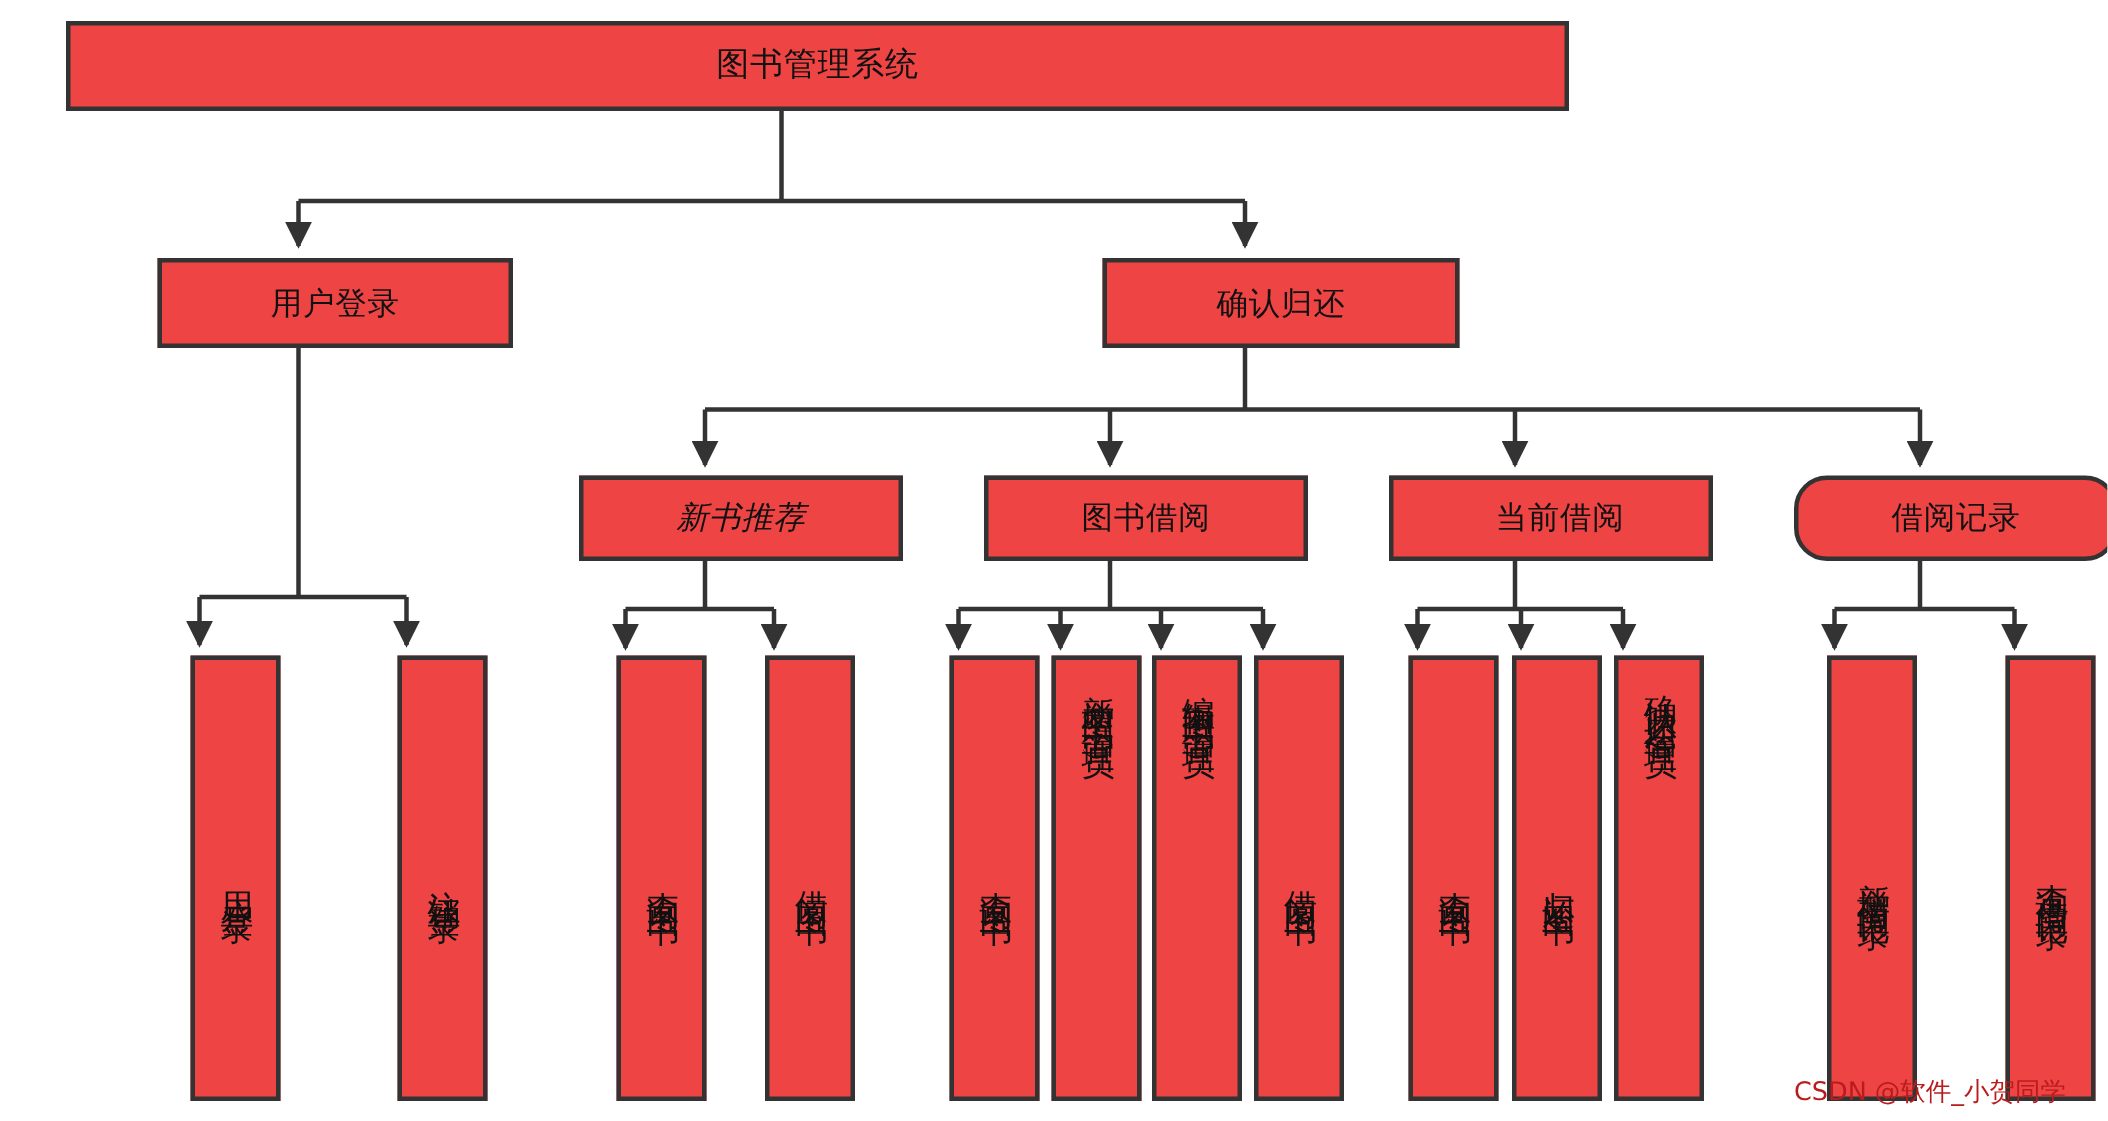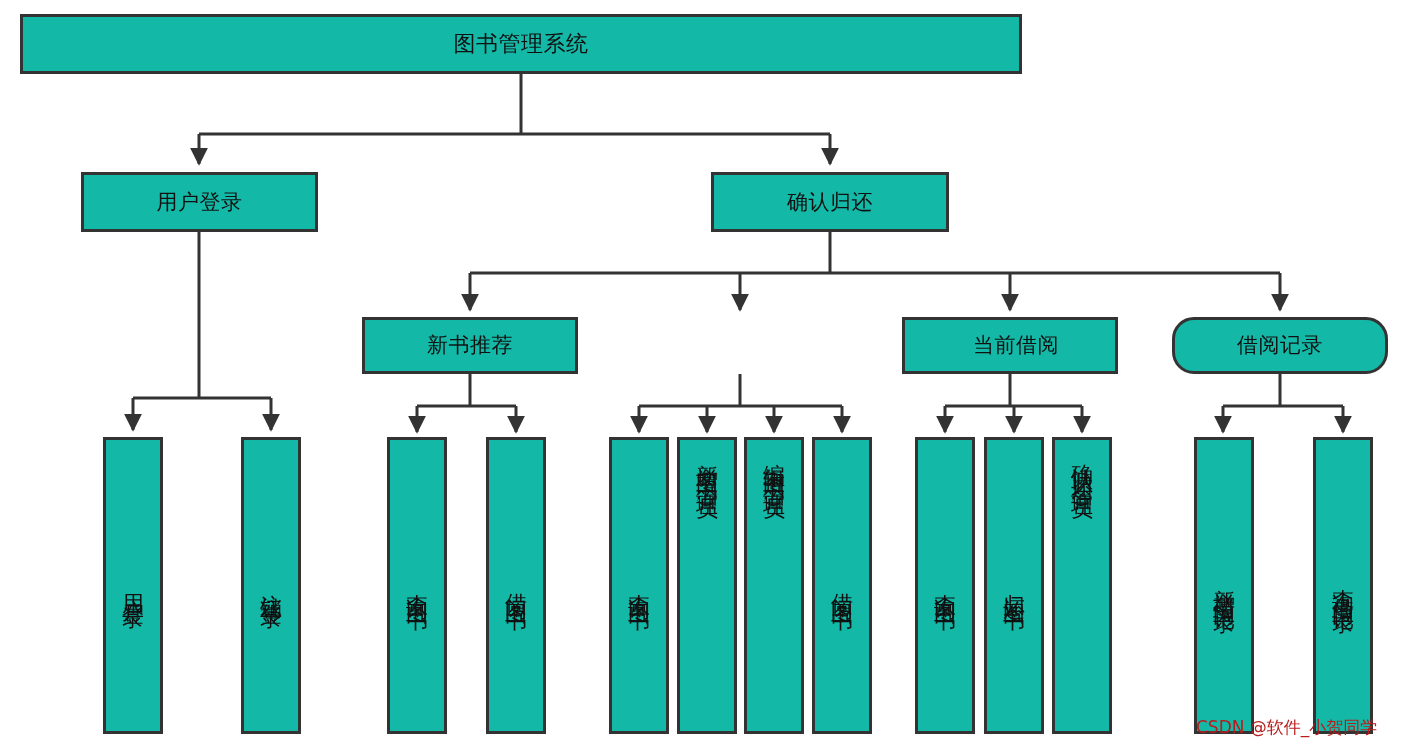--- a/index.html
+++ b/index.html
@@ -22,26 +22,27 @@
     position: absolute;
     left: 0;
     top: 0;
     width: 1405px;
     height: 747px;
   }
   .node {
     position: absolute;
     box-sizing: border-box;
     border: 3px solid #333333;
-    background: #14b8a6;
+    background: #ef4444;
     display: flex;
     align-items: center;
     justify-content: center;
     color: #000000;
     z-index: 2;
+    margin-left: 24px;
   }
   .node-label {
     display: block;
     text-align: center;
     line-height: 1.05;
     color: #111111;
   }
   
   .node.horiz .node-label {
     font-size: 21px;
@@ -139,24 +140,27 @@
   </div>
 
   <div class="node horiz" style="left:81px; top:172px; width:237px; height:60px;">
     <span class="node-label">用户登录</span>
   </div>
 
   <div class="node horiz" style="left:711px; top:172px; width:238px; height:60px;">
     <span class="node-label">确认归还</span>
   </div>
 
-  <div class="node horiz" style="left:362px; top:317px; width:216px; height:57px;">
+  <div class="node horiz" style="left:362px; top:317px; width:216px; height:57px;font-style:italic;">
     <span class="node-label">新书推荐</span>
   </div>
 
+  <div class="node horiz" style="left:632px; top:317px; width:216px; height:57px;">
+    <span class="node-label">图书借阅</span>
+  </div>
 
   <div class="node horiz" style="left:902px; top:317px; width:216px; height:57px;padding-left:12px;">
     <span class="node-label">当前借阅</span>
   </div>
 
   <div class="node horiz" style="left:1172px; top:317px; width:216px; height:57px;border-radius:22px;">
     <span class="node-label">借阅记录</span>
   </div>
 
   <div class="node vert mid" style="left:103px; top:437px; width:60px; height:297px;">

